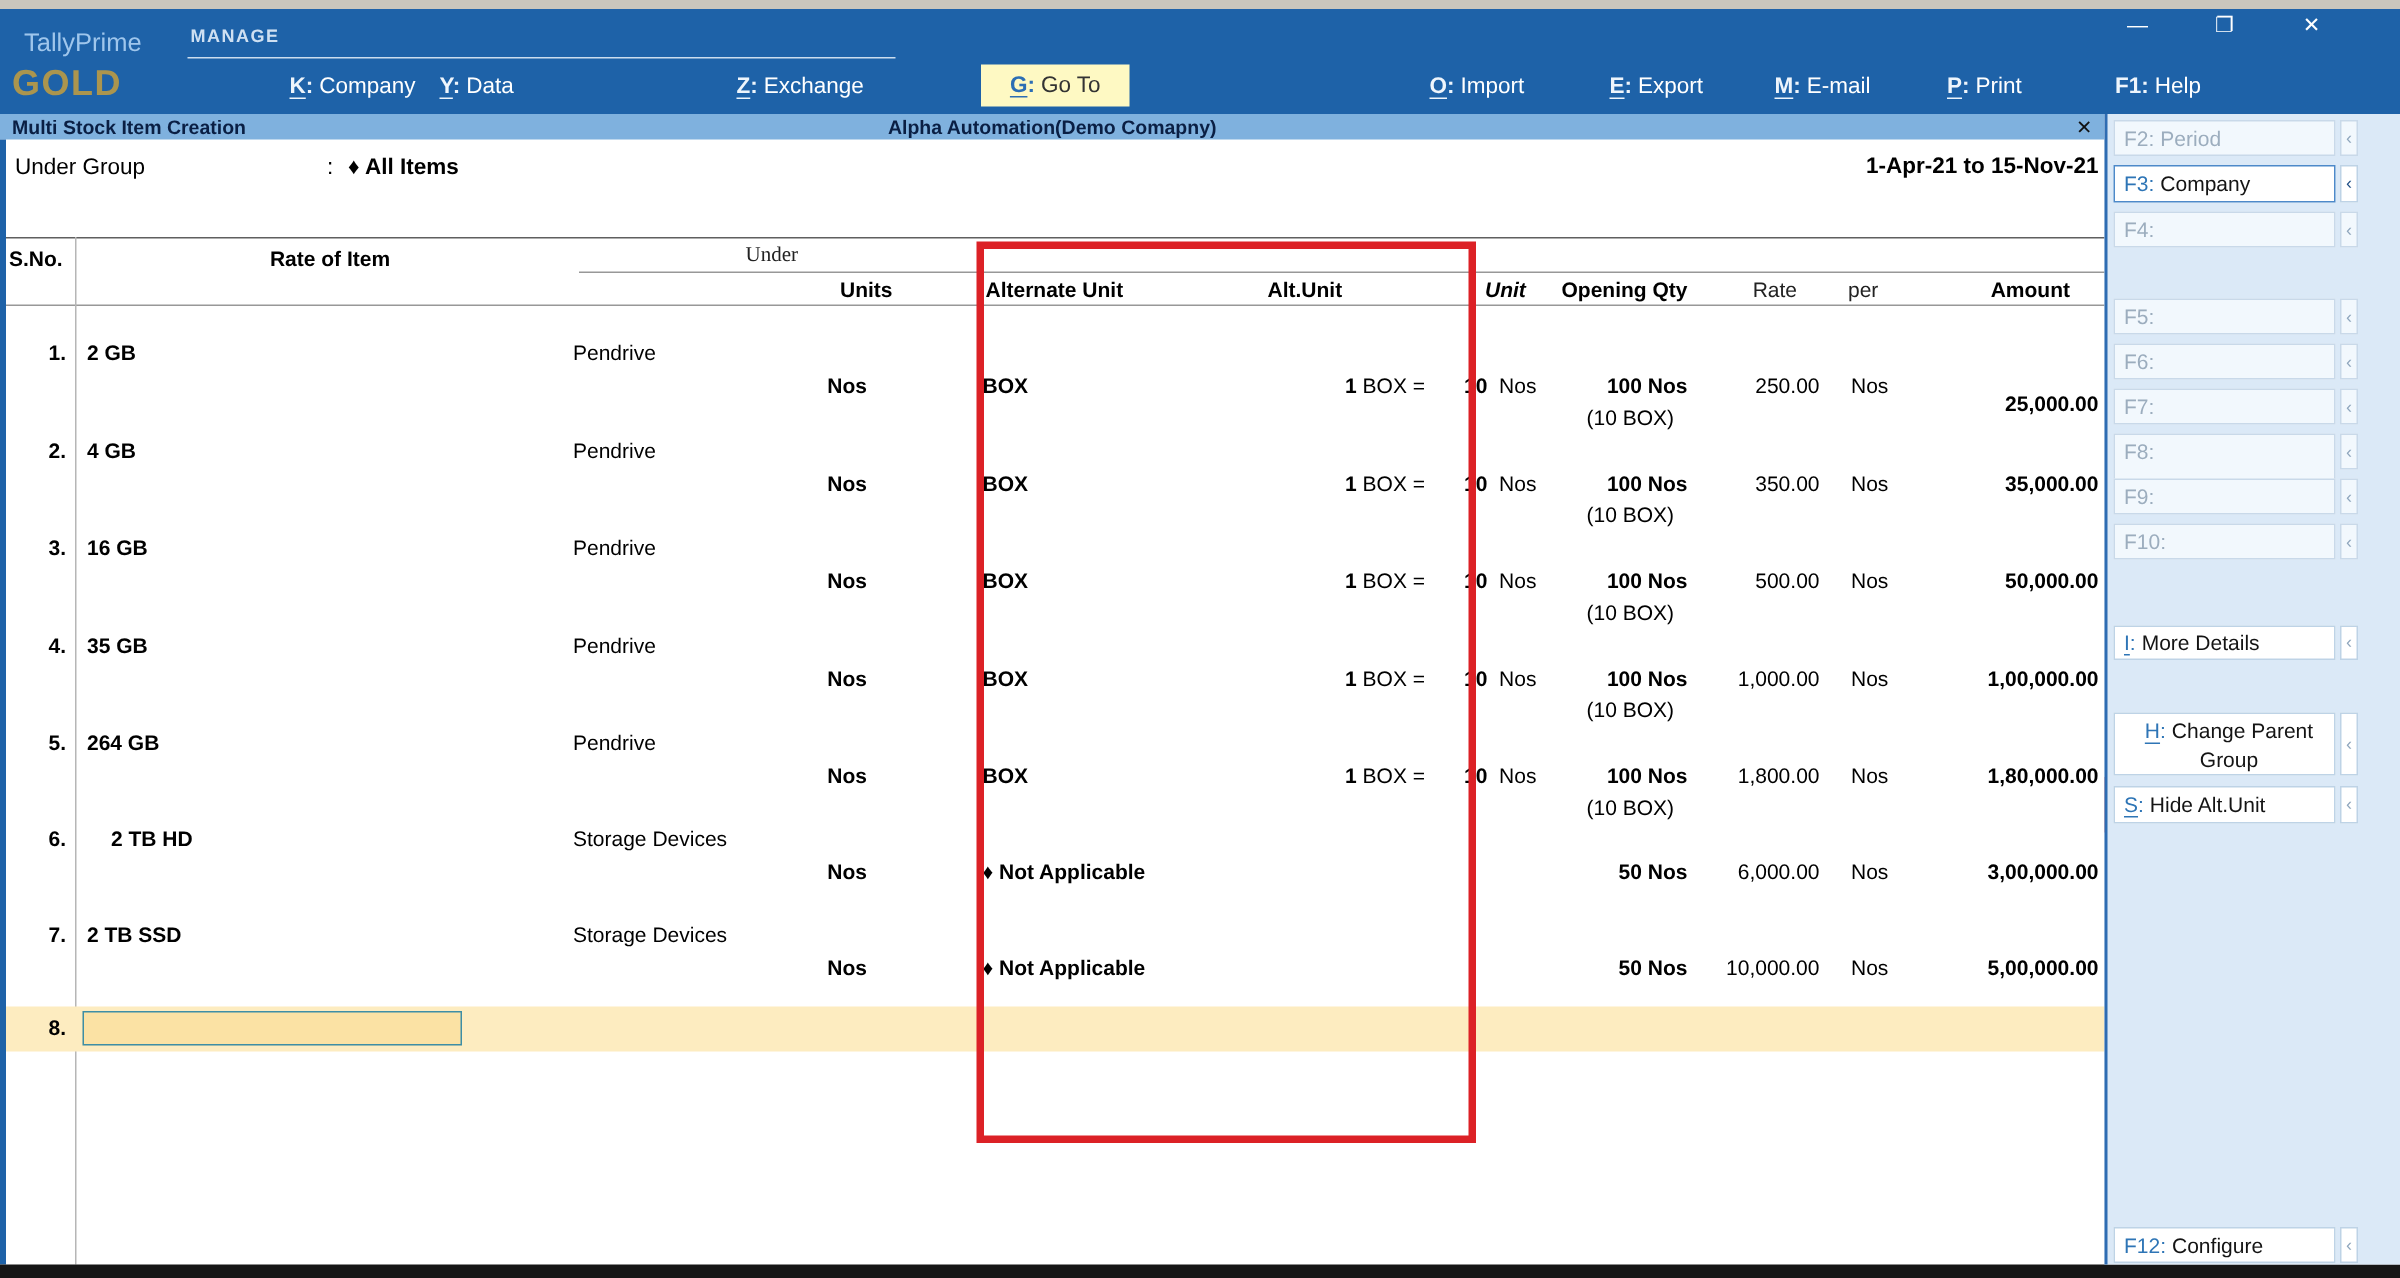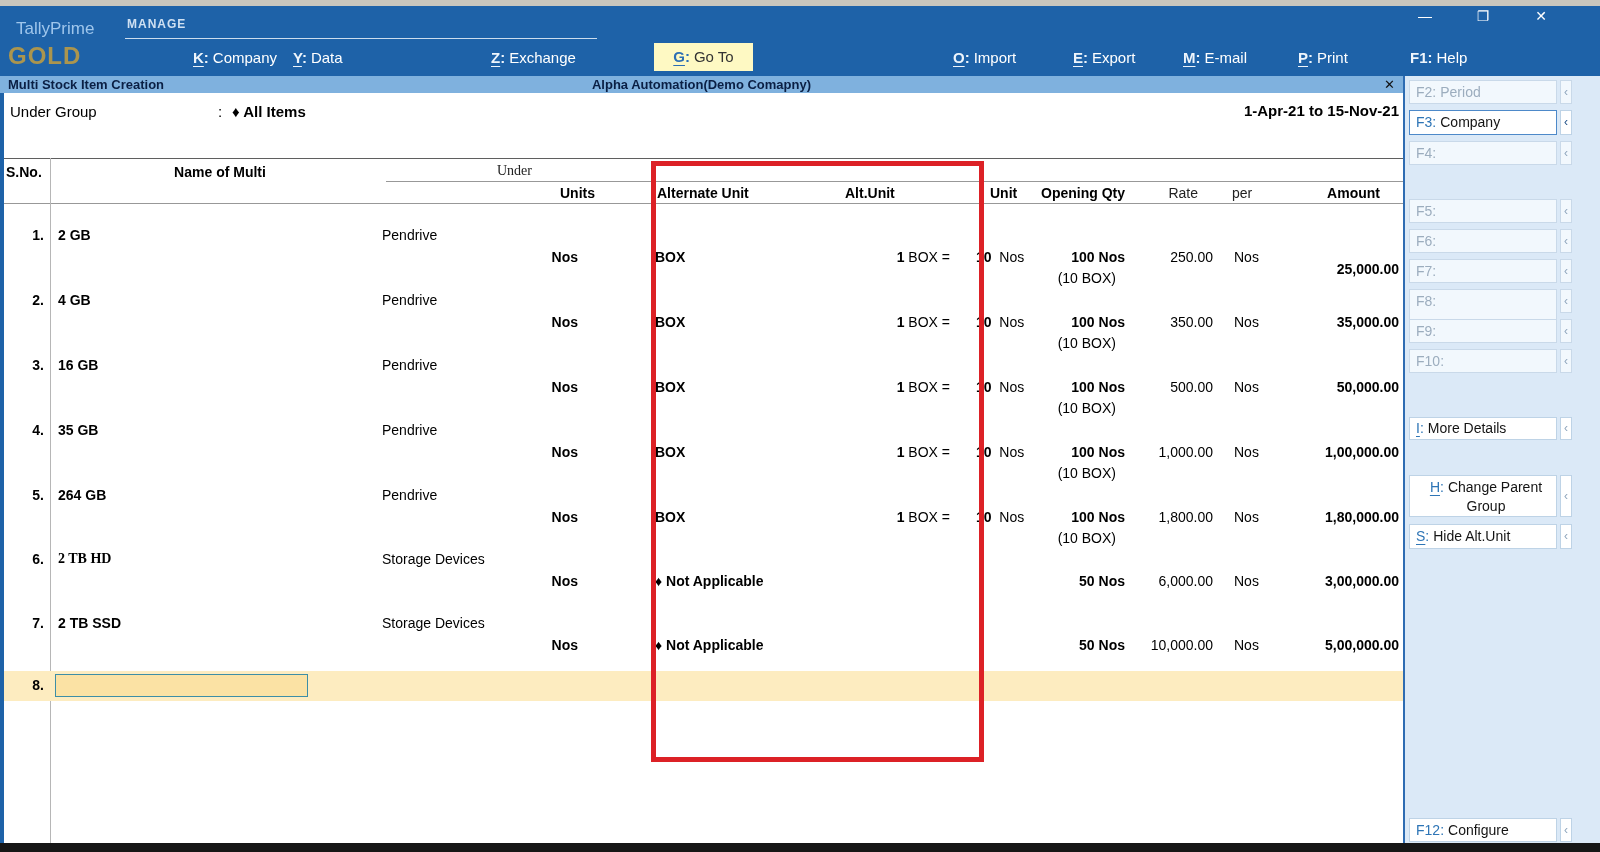--- a/index.html
+++ b/index.html
@@ -103,26 +103,26 @@
   <div class="abs" style="left:218px;top:103px;font-size:15px;">:</div>
   <div class="abs b" style="left:232px;top:103px;font-size:15px;">♦ All Items</div>
   <div class="abs b r" style="left:1180px;top:102px;width:219px;font-size:15px;">1-Apr-21 to 15-Nov-21</div>
 
   <div class="abs hline dark" style="left:4px;top:158px;width:1399px;"></div>
   <div class="abs hline" style="left:386px;top:181px;width:1017px;"></div>
   <div class="abs hline" style="left:4px;top:203px;width:1399px;"></div>
   <div class="abs vline" style="left:50px;top:158px;height:685px;"></div>
 
   <div class="abs hdr b" style="left:6px;top:163px;">S.No.</div>
-  <div class="abs hdr b" style="left:58px;top:163px;width:324px;text-align:center;">Name of Multi</div>
+  <div class="abs hdr b" style="left:58px;top:163px;width:324px;text-align:center;">Rate of Item</div>
   <div class="abs hdr" style="left:497px;top:162px;color:#222;font-family:Liberation Serif, serif;">Under</div>
   <div class="abs hdr b r" style="left:520px;top:184px;width:75px;">Units</div>
   <div class="abs hdr b" style="left:657px;top:184px;">Alternate Unit</div>
   <div class="abs hdr b" style="left:845px;top:184px;">Alt.Unit</div>
-  <div class="abs hdr b" style="left:990px;top:184px;">Unit</div>
+  <div class="abs hdr b" style="left:990px;top:184px;font-style:italic;">Unit</div>
   <div class="abs hdr b r" style="left:1000px;top:184px;width:125px;">Opening Qty</div>
   <div class="abs hdr r" style="left:1120px;top:184px;width:78px;color:#222;">Rate</div>
   <div class="abs hdr" style="left:1232px;top:184px;color:#222;">per</div>
   <div class="abs hdr b r" style="left:1256px;top:184px;width:124px;">Amount</div>
 
   <div id="rows">
       <div class="abs cell b r" style="top: 226px; left: 8px; width: 36px;">1.</div>
       <div class="abs cell b" style="top: 226px; left: 58px;">2 GB</div>
       <div class="abs cell" style="top: 226px; left: 382px;">Pendrive</div>
       <div class="abs cell b r" style="top: 248px; left: 498px; width: 80px;">Nos</div>
@@ -176,21 +176,21 @@
       <div class="abs cell b r" style="top: 508px; left: 498px; width: 80px;">Nos</div>
       <div class="abs cell b" style="top: 508px; left: 655px;">BOX</div>
       <div class="abs cell r" style="top: 508px; left: 838px; width: 112px;"><span class="b">1</span><span>&nbsp;BOX =</span></div>
       <div class="abs cell" style="top: 508px; left: 976px;"><span class="b">10</span><span>&nbsp;&nbsp;Nos</span></div>
       <div class="abs cell b r" style="top: 508px; left: 1000px; width: 125px;">100 Nos</div>
       <div class="abs cell r" style="top: 529px; left: 1000px; width: 116px;">(10 BOX)</div>
       <div class="abs cell r" style="top: 508px; left: 1125px; width: 88px;">1,800.00</div>
       <div class="abs cell" style="top: 508px; left: 1234px;">Nos</div>
       <div class="abs cell b r" style="top: 508px; left: 1275px; width: 124px;">1,80,000.00</div>
       <div class="abs cell b r" style="top: 550px; left: 8px; width: 36px;">6.</div>
-      <div class="abs cell b" style="top: 550px; left: 58px; font-family: Liberation Serif, serif;">2 TB HD</div>
+      <div class="abs cell b" style="top: 550px; left: 74px;">2 TB HD</div>
       <div class="abs cell" style="top: 550px; left: 382px;">Storage Devices</div>
       <div class="abs cell b r" style="top: 572px; left: 498px; width: 80px;">Nos</div>
       <div class="abs cell b" style="top: 572px; left: 655px;">♦ Not Applicable</div>
       <div class="abs cell b r" style="top: 572px; left: 1000px; width: 125px;">50 Nos</div>
       <div class="abs cell r" style="top: 572px; left: 1125px; width: 88px;">6,000.00</div>
       <div class="abs cell" style="top: 572px; left: 1234px;">Nos</div>
       <div class="abs cell b r" style="top: 572px; left: 1275px; width: 124px;">3,00,000.00</div>
       <div class="abs cell b r" style="top: 614px; left: 8px; width: 36px;">7.</div>
       <div class="abs cell b" style="top: 614px; left: 58px;">2 TB SSD</div>
       <div class="abs cell" style="top: 614px; left: 382px;">Storage Devices</div>

